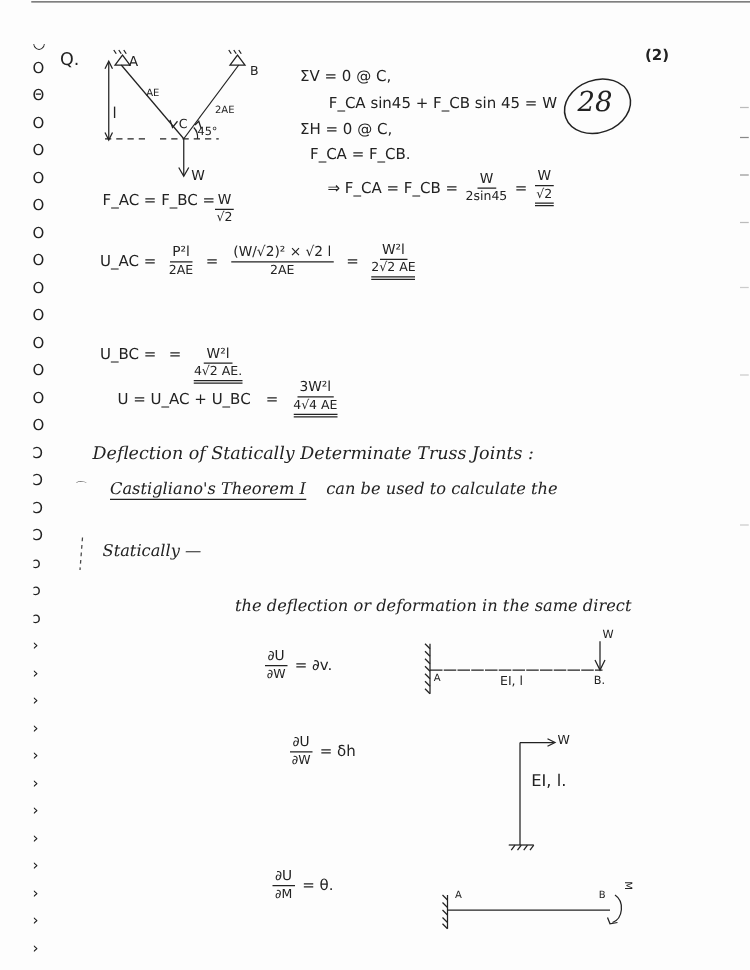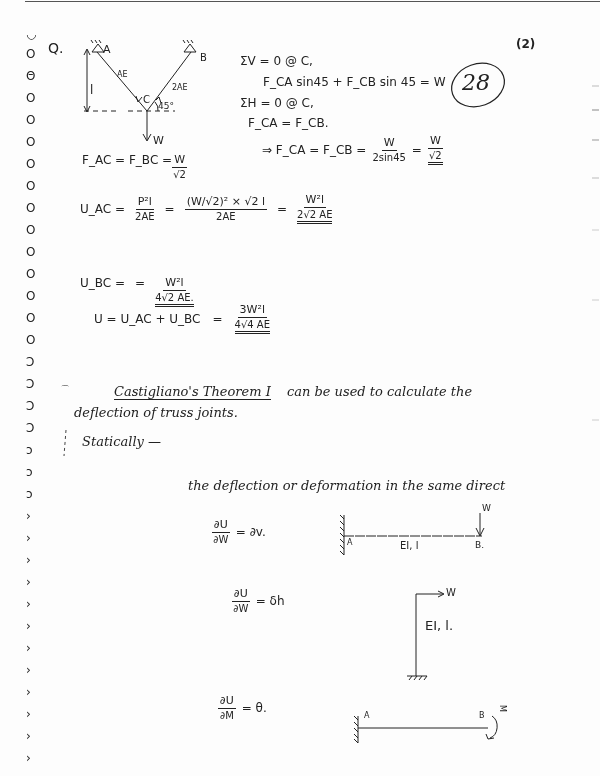--- a/index.html
+++ b/index.html
@@ -174,25 +174,25 @@
 
   <div class="abs hw" style="left:94px;top:303px;display:flex;align-items:center;gap:12px;">
     <span>U = U_AC + U_BC</span>
     <span>=</span>
     <span class="frac dbl-ul">
       <span class="num">3W²l</span>
       <span class="den">4√4 AE</span>
     </span>
   </div>
 
-  <div class="abs cur" style="left:88px;top:384px;margin-left:26px;">
+  <div class="abs cur" style="left:74px;top:355px;font-size:14px;">Deflection of Statically Determinate Truss Joints :</div>
+  <div class="abs cur" style="left:88px;top:384px;">
     <span class="ul">Castigliano's Theorem I</span>
     <span style="margin-left:12px;">can be used to calculate the</span>
   </div>
-  <div class="abs cur" style="left:74px;top:405px;">deflection of truss joints.</div>
   <div class="abs cur" style="left:82px;top:434px;">Statically —</div>
   <div class="abs cur" style="left:188px;top:478px;">the deflection or deformation in the same direct</div>
 
   <div class="abs hw" style="left:212px;top:518px;display:flex;align-items:center;gap:6px;">
     <span class="frac">
       <span class="num">∂U</span>
       <span class="den">∂W</span>
     </span>
     <span>= ∂v.</span>
   </div>

